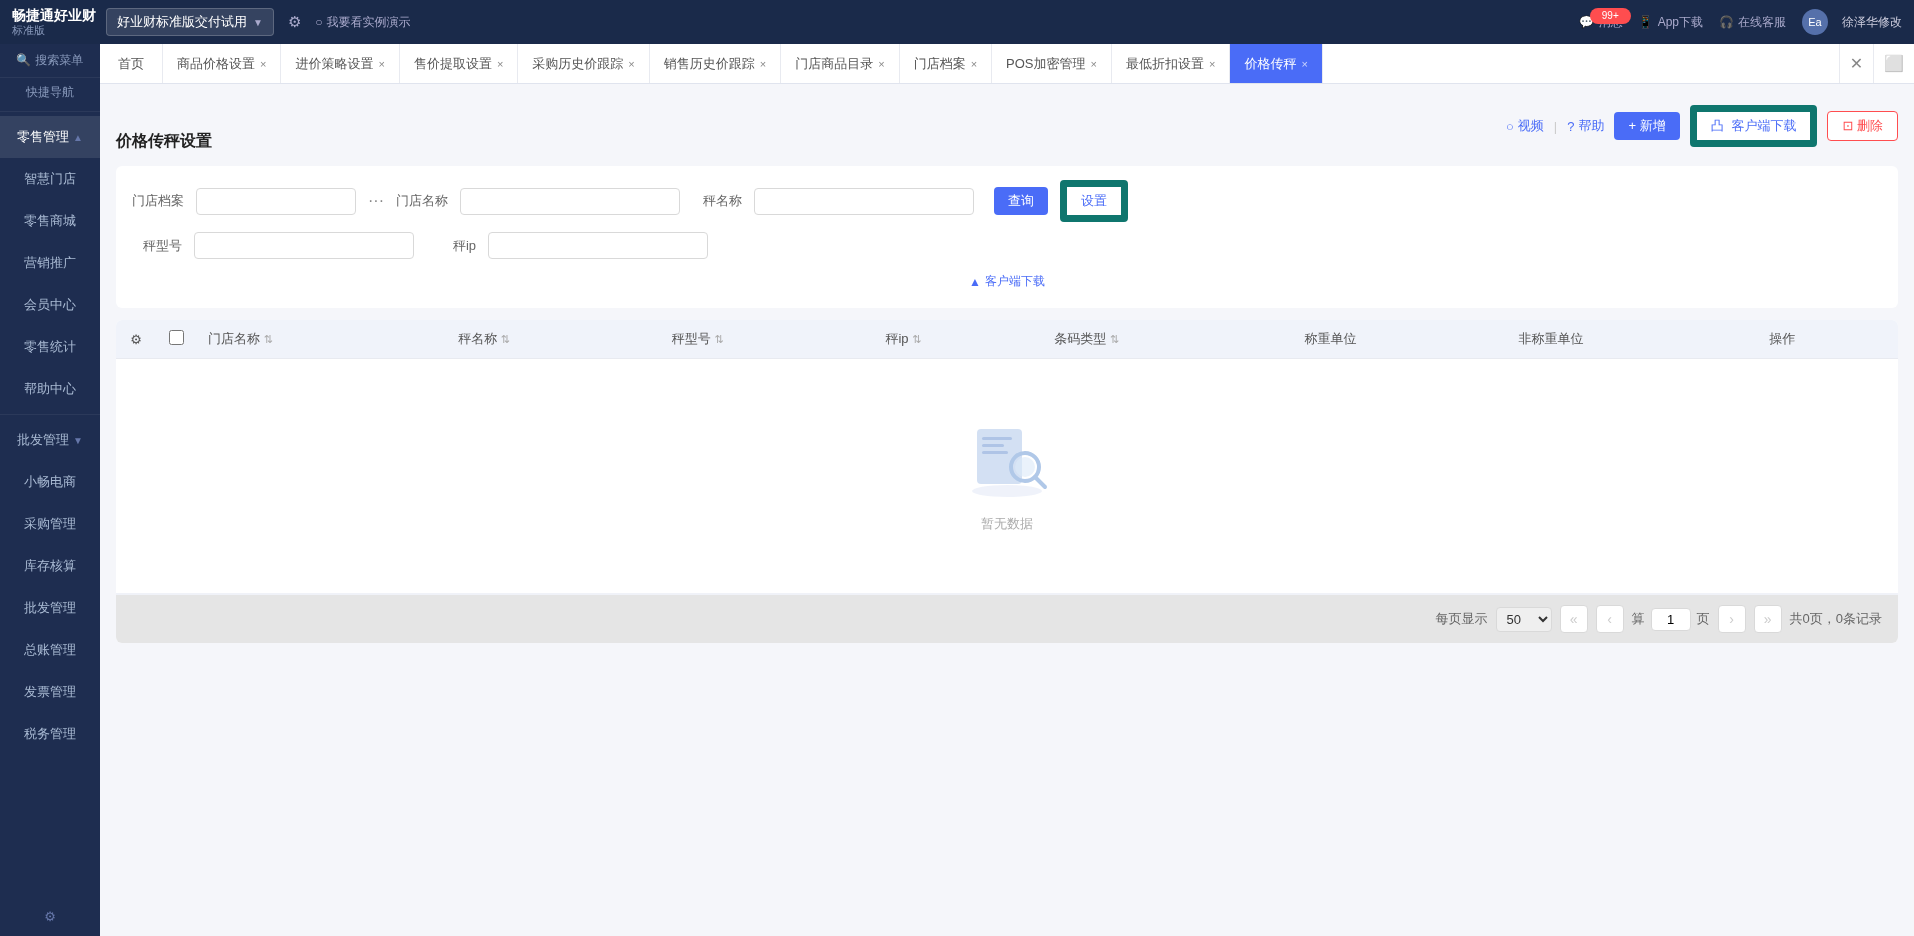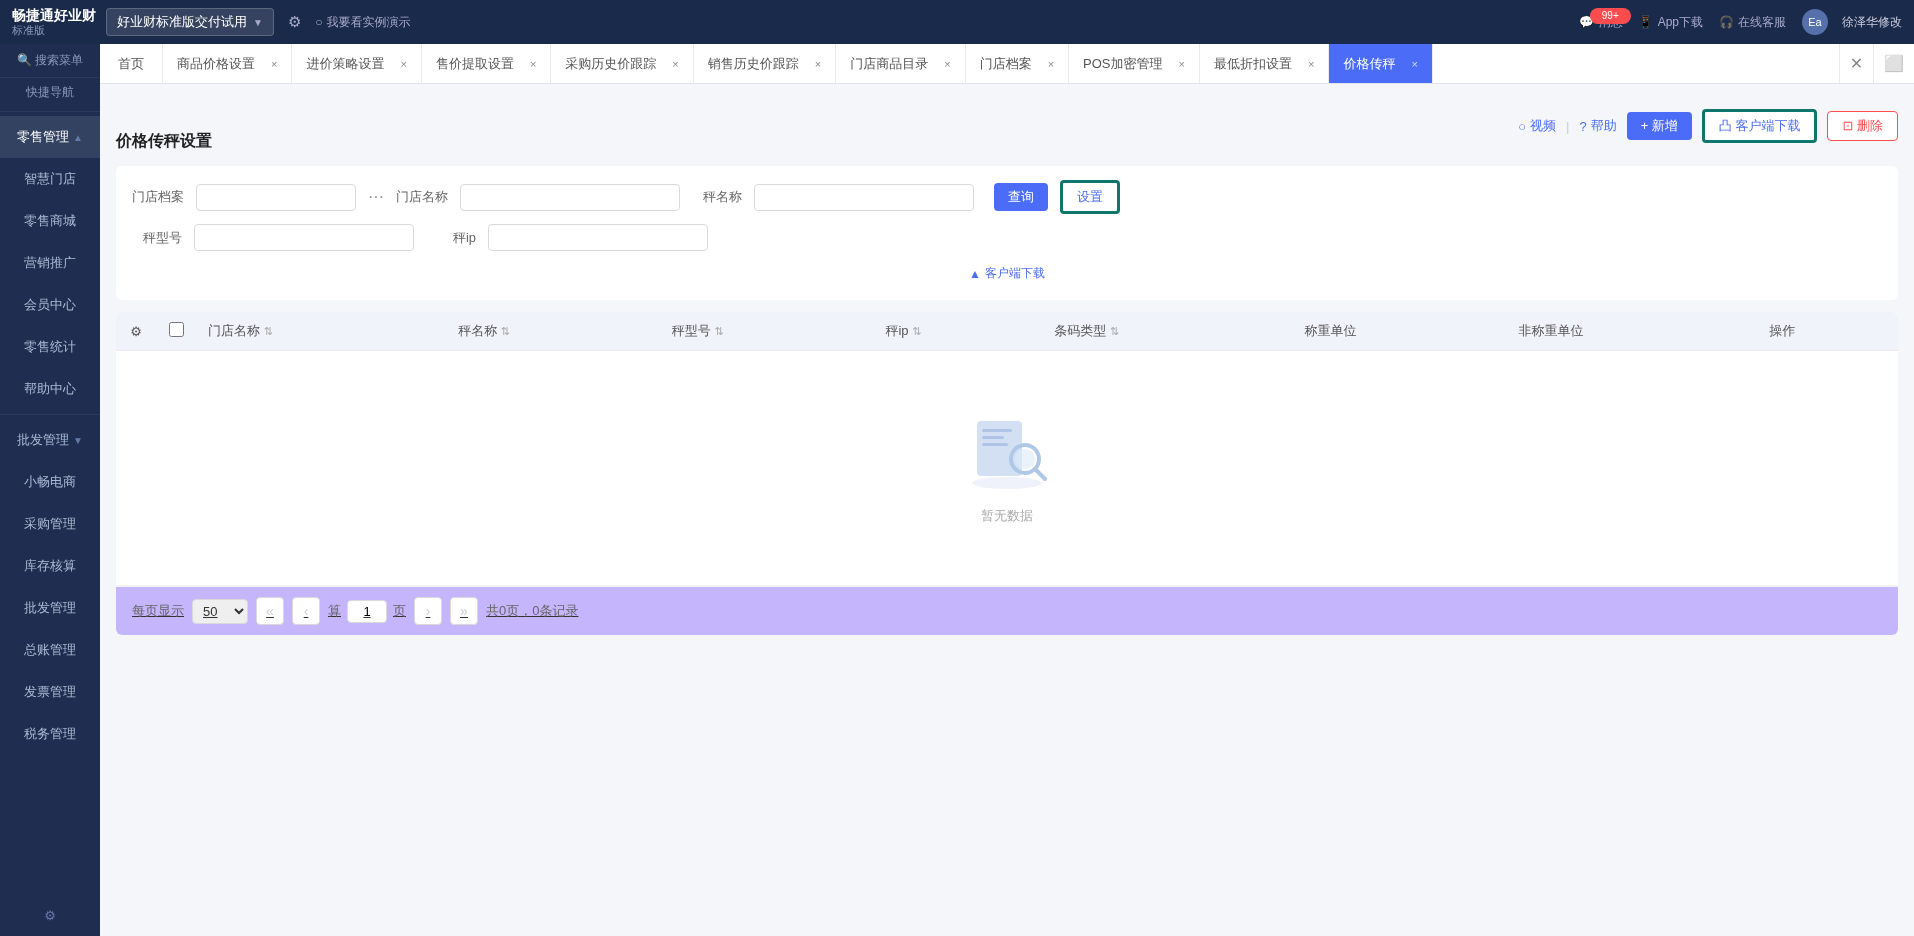--- a/index.html
+++ b/index.html
@@ -17,51 +17,51 @@
     .top-bar-right { margin-left: auto; display: flex; align-items: center; gap: 16px; }
     .top-bar-right-item { color: #aac; font-size: 12px; cursor: pointer; display: flex; align-items: center; gap: 4px; position: relative; }
     .badge { background: #ff4d4f; color: #fff; border-radius: 8px; font-size: 10px; padding: 1px 12px; position: absolute; top: -6px; right: -8px; line-height: 1.4; }
     .user-avatar { background: #5570aa; border-radius: 50%; width: 26px; height: 26px; display: flex; align-items: center; justify-content: center; font-size: 11px; color: #fff; }
     .user-name { color: #ccd; font-size: 12px; }
 
     
     .main-layout { display: flex; flex: 1; overflow: hidden; }
 
     
-    .sidebar { width: 100px; background: #1e2d50; color: #aab; flex-shrink: 0; display: flex; flex-direction: column; overflow-y: auto; font-family: Liberation Serif, serif; }
+    .sidebar { width: 100px; background: #1e2d50; color: #aab; flex-shrink: 0; display: flex; flex-direction: column; overflow-y: auto; }
     .sidebar-search { padding: 8px; text-align: center; color: #8899bb; font-size: 12px; cursor: pointer; border-bottom: 1px solid rgba(255,255,255,0.06); }
     .sidebar-nav { padding: 6px; text-align: center; color: #8899bb; font-size: 12px; cursor: pointer; }
     .sidebar-divider { height: 1px; background: rgba(255,255,255,0.06); margin: 4px 0; }
     .sidebar-item { padding: 12px 8px; text-align: center; font-size: 13px; color: #aabbd4; cursor: pointer; display: flex; align-items: center; justify-content: center; gap: 4px; }
     .sidebar-item.active { color: #fff; background: rgba(255,255,255,0.1); }
     .sidebar-arrow { font-size: 10px; color: #6677aa; }
     .sidebar-gear { padding: 12px 8px; text-align: center; color: #6677aa; cursor: pointer; margin-top: auto; }
 
     
     .content-area { flex: 1; display: flex; flex-direction: column; overflow: hidden; background: #f5f6fa; }
 
     
     .tab-bar { background: #fff; border-bottom: 1px solid #e0e4ee; display: flex; align-items: center; padding: 0; height: 40px; flex-shrink: 0; overflow: hidden; }
-    .tab-item { padding: 16px 14px; height: 40px; display: flex; align-items: center; gap: 16px; font-size: 13px; cursor: pointer; color: #555; border-right: 1px solid #e8eaf0; white-space: nowrap; flex-shrink: 0; }
+    .tab-item { padding: 16px 14px; height: 40px; display: flex; align-items: center; gap: 5px; font-size: 13px; cursor: pointer; color: #555; border-right: 1px solid #e8eaf0; white-space: nowrap; flex-shrink: 0; }
     .tab-item.active { background: #4a6cf7; color: #fff; }
     .tab-item .tab-close { font-size: 11px; color: inherit; opacity: 0.7; cursor: pointer; }
     .tab-home { padding: 0 18px; height: 40px; display: flex; align-items: center; font-size: 13px; cursor: pointer; color: #555; border-right: 1px solid #e8eaf0; }
     .tab-end { margin-left: auto; display: flex; align-items: center; }
     .tab-end-btn { padding: 0 10px; height: 40px; display: flex; align-items: center; color: #888; cursor: pointer; font-size: 16px; border-left: 1px solid #e8eaf0; }
 
     
     .page-body { flex: 1; overflow-y: auto; padding: 16px; }
     .page-header { display: flex; align-items: center; justify-content: space-between; margin-bottom: 14px; }
     .page-title { font-size: 16px; font-weight: bold; color: #222; margin-top: 31px; }
     .page-actions { display: flex; align-items: center; gap: 10px; }
     .page-action-link { color: #4a6cf7; font-size: 13px; cursor: pointer; display: flex; align-items: center; gap: 4px; }
     .separator { color: #ccc; }
     .btn { padding: 5px 14px; border-radius: 4px; font-size: 13px; cursor: pointer; border: none; display: flex; align-items: center; gap: 5px; }
     .btn-primary { background: #4a6cf7; color: #fff; }
-    .btn-outline { background: #fff; color: #4a6cf7; border: 3px solid #0f766e; }
+    .btn-outline { background: #fff; color: #4a6cf7; border: 7px solid #0f766e; font-family: Liberation Mono, monospace; }
     .btn-danger { background: #fff; color: #ff4d4f; border: 1px solid #ff4d4f; }
 
     
     .filter-card { background: #fff; border-radius: 6px; padding: 14px 16px; margin-bottom: 12px; }
     .filter-row { display: flex; align-items: center; gap: 12px; margin-bottom: 10px; }
     .filter-label { color: #666; font-size: 13px; white-space: nowrap; min-width: 50px; text-align: right; }
     .filter-input { border: 1px solid #d9d9d9; border-radius: 4px; padding: 5px 8px; font-size: 13px; color: #333; flex: 1; max-width: 220px; outline: none; }
     .filter-ellipsis { color: #888; cursor: pointer; font-size: 16px; }
     .filter-collapse { display: flex; justify-content: center; align-items: center; color: #4a6cf7; font-size: 12px; cursor: pointer; gap: 4px; padding: 4px 0; }
 
@@ -75,21 +75,21 @@
     td { padding: 10px 12px; font-size: 13px; color: #444; border-bottom: 1px solid #f0f2f8; }
     .th-settings { width: 40px; text-align: center; }
     .th-checkbox { width: 40px; text-align: center; }
     .checkbox { width: 15px; height: 15px; cursor: pointer; }
 
     
     .empty-state { display: flex; flex-direction: column; align-items: center; justify-content: center; padding: 60px 0; }
     .empty-text { color: #aaa; font-size: 13px; }
 
     
-    .pagination { display: flex; align-items: center; padding: 10px 16px; background: #c4b5fd; border-top: 1px solid #f0f2f8; gap: 8px; text-decoration: underline; }
+    .pagination { display: flex; align-items: center; justify-content: flex-end; padding: 10px 16px; background: #e5e5e5; border-top: 1px solid #f0f2f8; gap: 8px; }
     .pagination-label { color: #666; font-size: 13px; }
     .pagination-select { border: 1px solid #d9d9d9; border-radius: 4px; padding: 3px 6px; font-size: 13px; color: #333; cursor: pointer; }
     .pagination-btn { width: 28px; height: 28px; display: flex; align-items: center; justify-content: center; border: 1px solid #d9d9d9; border-radius: 4px; cursor: pointer; color: #666; font-size: 14px; background: #fff; }
     .pagination-btn.disabled { color: #ccc; cursor: not-allowed; }
     .pagination-page { display: flex; align-items: center; gap: 6px; }
     .pagination-page-label { color: #666; font-size: 13px; }
     .pagination-page-input { border: 1px solid #d9d9d9; border-radius: 4px; padding: 3px 6px; font-size: 13px; width: 40px; text-align: center; }
     .pagination-summary { color: #666; font-size: 13px; }
   </style>
 </head>

